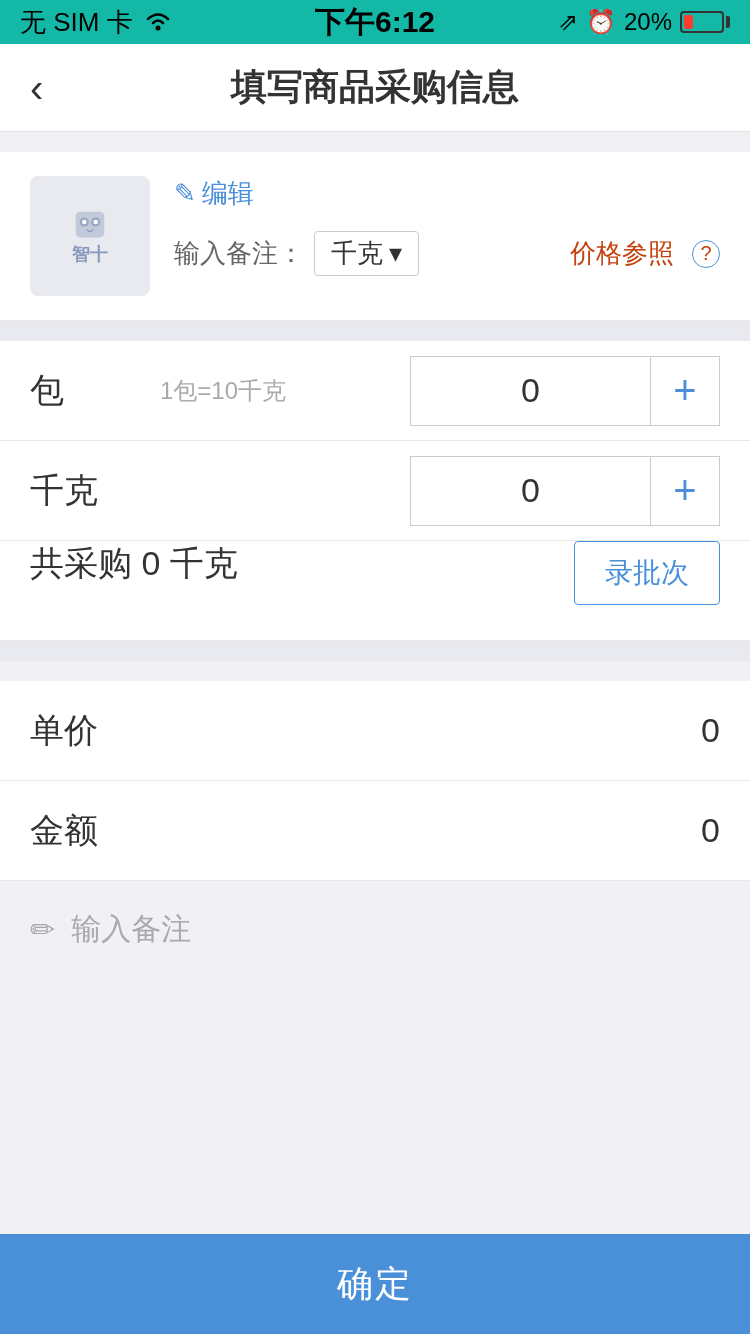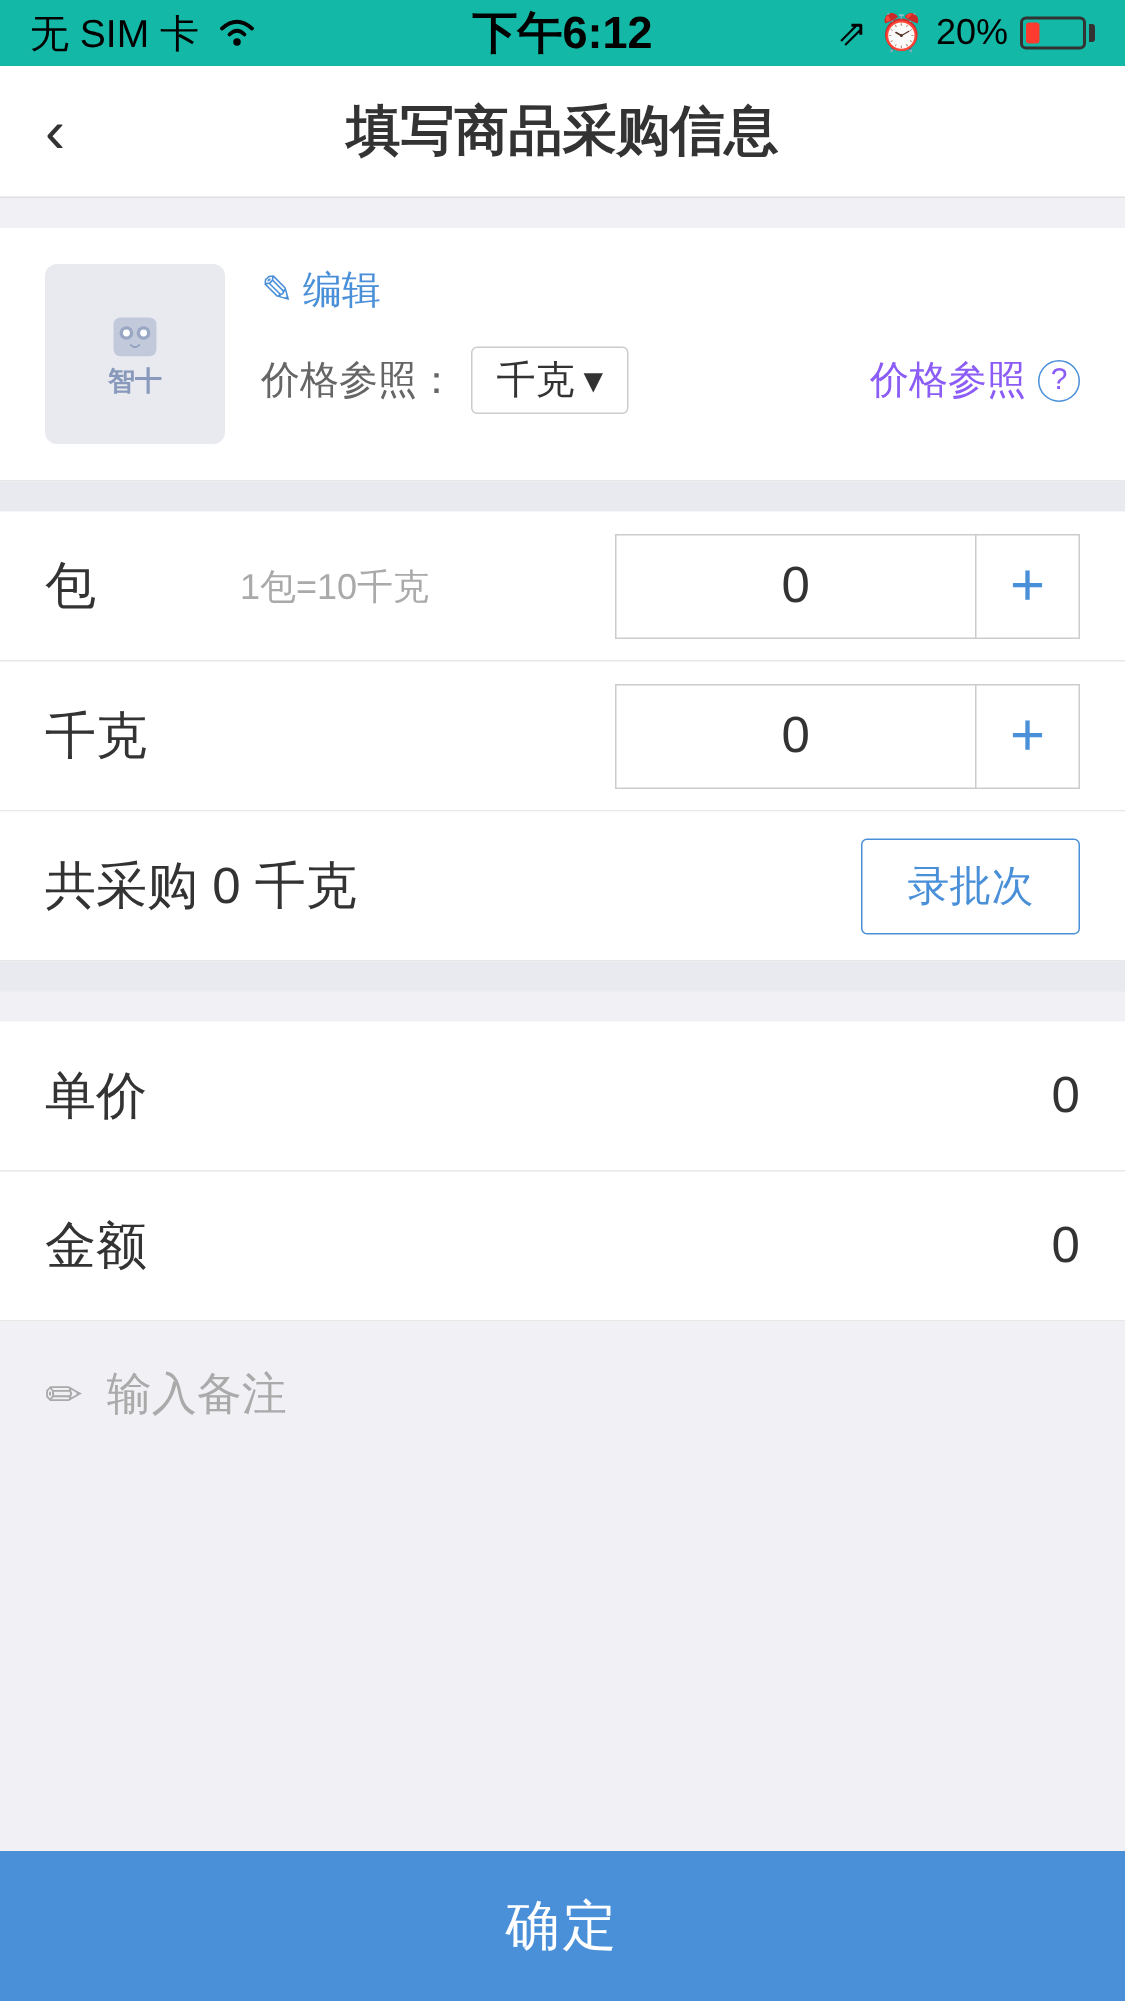--- a/index.html
+++ b/index.html
@@ -168,25 +168,25 @@
       padding: 4px 16px;
       font-size: 26px;
       color: #333;
       background: #fff;
       display: flex;
       align-items: center;
       gap: 6px;
       cursor: pointer;
     }
     .price-ref {
-      color: #8b5cf6;
+      color: #c2410c;
       font-size: 26px;
       display: flex;
       align-items: center;
-      gap: 8px;
+      gap: 18px;
       cursor: pointer;
       text-align: right;
     }
 
     
     .section-divider {
       height: 20px;
       background: #e8eaf0;
     }
 
@@ -240,21 +240,21 @@
       justify-content: center;
       cursor: pointer;
     }
 
     
     .summary-section {
       background: #fff;
     }
     .summary-row {
       display: flex;
-      align-items: center;
+      align-items: flex-start;
       justify-content: space-between;
       padding: 0 30px;
       height: 100px;
       border-bottom: 1px solid #e8e8e8;
     }
     .summary-text {
       font-size: 34px;
       color: #333;
     }
     .record-btn {
@@ -393,21 +393,21 @@
     </div>
     <div class="product-info">
       <div class="product-header">
         <span class="edit-btn">
           <span>✎</span>
           <span>编辑</span>
         </span>
       </div>
       <div class="purchase-unit-row">
         <div class="purchase-unit-label">
-          <span>价格参照：</span>
+          <span>输入备注：</span>
           <div class="unit-select">
             <span>千克</span>
             <span>▾</span>
           </div>
         </div>
         <div class="price-ref">
           <span>价格参照</span>
           <span style="border:1px solid #4a90d9;border-radius:50%;width:28px;height:28px;display:inline-flex;align-items:center;justify-content:center;font-size:20px;">?</span>
         </div>
       </div>

